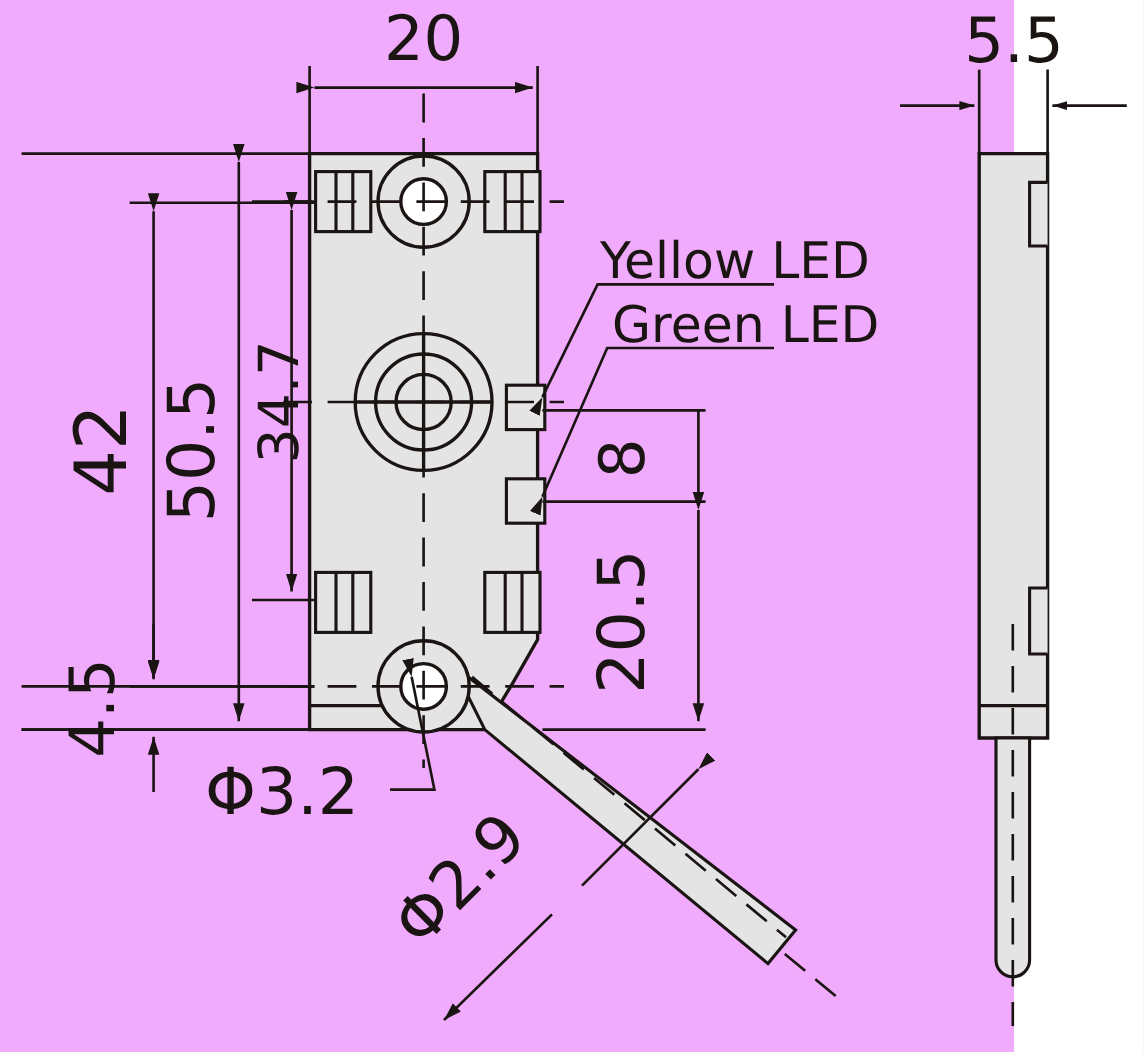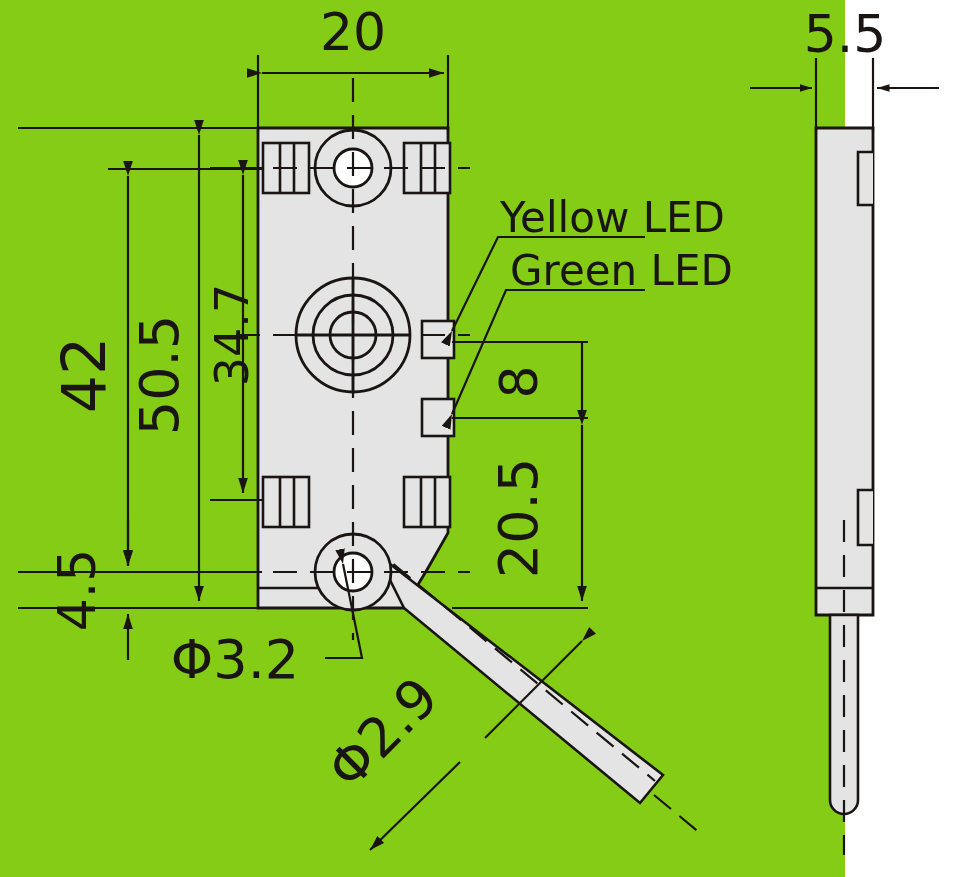--- a/index.html
+++ b/index.html
@@ -1,18 +1,18 @@
 <!DOCTYPE html>
 <html><head>
 <meta charset="utf-8">
 <style>
   html,body{margin:0;padding:0;background:#ffffff;}
   body{width:953px;height:877px;overflow:hidden;
        font-family:"DejaVu Sans","Liberation Sans",sans-serif;}
-  #stage{position:relative;width:845px;height:877px;background:#84cc16;}
+  #stage{position:relative;width:845px;height:877px;background:#f0abfc;}
   svg{display:block;}
   text{font-family:"DejaVu Sans","Liberation Sans",sans-serif;fill:#1a1513;}
 </style>
 </head>
 <body>
 
 <div id="stage">
 <svg width="953" height="877" viewBox="0 0 953 877">
 
   <defs>

